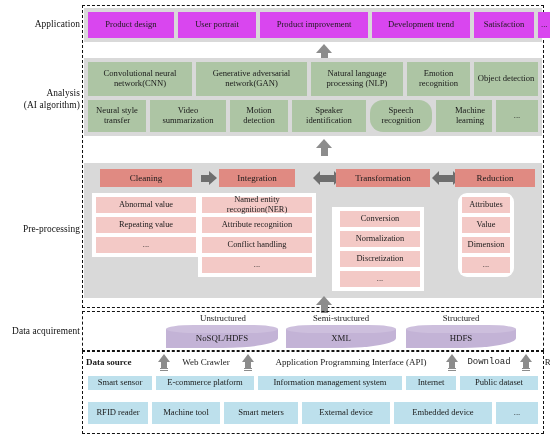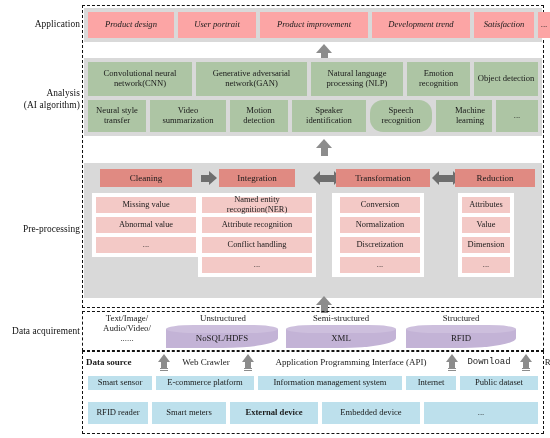--- a/index.html
+++ b/index.html
@@ -16,21 +16,21 @@
               color:#111;letter-spacing:.1px;}
 
   
   .band{position:absolute;background:#d9d9d9;box-sizing:border-box;}
 
   
   .chiprow{position:absolute;display:flex;align-items:stretch;gap:4px;}
   .chip{display:flex;align-items:center;justify-content:center;text-align:center;
         font-size:8.6px;line-height:9.6px;padding:1px 3px;box-sizing:border-box;
         color:#1a1a1a;}
-  .chip.app{background:#fca5a5;font-style:italic;}
+  .chip.app{background:#d946ef;}
   .chip.ai{background:#adc5a4;}
   .chip.src{background:#bde0ec;}
   .chip.pp-item{background:#f3c9c6;font-size:8.4px;}
 
   
   .pp-col{position:absolute;display:flex;flex-direction:column;align-items:stretch;}
   .pp-headbox{height:18px;display:flex;align-items:center;justify-content:center;
               background:#e08a82;font-size:9px;color:#1a1a1a;}
   .pp-body{margin-top:6px;background:#ffffff;padding:4px;display:flex;
            flex-direction:column;gap:4px;box-sizing:border-box;}
@@ -132,22 +132,22 @@
       <div class="stem"></div>
   </div>
 
   <div class="band" style="left:84px;top:163px;width:458px;height:135px;"></div>
 
   <div class="side-label" style="left:0px;top:224px;width:80px;">Pre-processing</div>
 
   <div class="pp-col" style="left:92px;top:169px;width:108px;">
     <div class="pp-headbox" style="margin:0 8px;">Cleaning</div>
     <div class="pp-body">
-      <div class="chip pp-item">Missing value</div>
       <div class="chip pp-item">Abnormal value</div>
+      <div class="chip pp-item">Repeating value</div>
       <div class="chip pp-item">...</div>
     </div>
   </div>
 
   <div class="rarrow" style="left:201px;top:171px;width:17px;height:15px;">
     <div class="stem"></div>
       <div class="head"></div>
   </div>
 
   <div class="pp-col" style="left:198px;top:169px;width:118px;">
@@ -159,79 +159,74 @@
       <div class="chip pp-item">...</div>
     </div>
   </div>
 
   <div class="darrow" style="left:313px;top:171px;width:28px;height:15px;">
     <div class="hl"></div>
       <div class="stem"></div>
       <div class="hr"></div>
   </div>
 
-  <div class="pp-col" style="left:332px;top:169px;width:102px;">
+  <div class="pp-col" style="left:332px;top:169px;width:102px;gap:14px;">
     <div class="pp-headbox" style="margin:0 4px;">Transformation</div>
     <div class="pp-body" style="margin-left:0;margin-right:10px;padding-left:8px;">
       <div class="chip pp-item">Conversion</div>
       <div class="chip pp-item">Normalization</div>
       <div class="chip pp-item">Discretization</div>
       <div class="chip pp-item">...</div>
     </div>
   </div>
 
   <div class="darrow" style="left:432px;top:171px;width:28px;height:15px;">
     <div class="hl"></div>
       <div class="stem"></div>
       <div class="hr"></div>
   </div>
 
   <div class="pp-col" style="left:452px;top:169px;width:86px;">
     <div class="pp-headbox" style="margin:0 3px;">Reduction</div>
-    <div class="pp-body" style="margin-left:6px;margin-right:24px;">
+    <div class="pp-body" style="margin-left:6px;margin-right:24px;border-radius:9px;">
       <div class="chip pp-item">Attributes</div>
       <div class="chip pp-item">Value</div>
       <div class="chip pp-item">Dimension</div>
       <div class="chip pp-item">...</div>
     </div>
   </div>
 
   <div class="uparrow" style="left:316px;top:296px;width:16px;height:17px;">
     <div class="head"></div>
       <div class="stem"></div>
   </div>
 
   <div class="dashed-frame" style="left:82px;top:311px;width:462px;height:40px;"></div>
 
   <div class="side-label" style="left:0px;top:326px;width:80px;">Data acquirement</div>
 
-  <div class="free-text" style="left:90px;top:313px;width:74px;">
-    <div>Text/Image/</div>
-    <div>Audio/Video/</div>
-    <div>......</div>
-  </div>
 
   <div class="free-text" style="left:168px;top:313px;width:110px;">Unstructured</div>
   <div class="free-text" style="left:288px;top:313px;width:106px;">Semi-structured</div>
   <div class="free-text" style="left:408px;top:313px;width:106px;">Structured</div>
 
   <div class="cyl" style="left:166px;top:325px;width:112px;height:23px;">
     <div class="body"></div>
       <div class="top"></div>
     <div class="lbl">NoSQL/HDFS</div>
   </div>
   <div class="cyl" style="left:286px;top:325px;width:110px;height:23px;">
     <div class="body"></div>
       <div class="top"></div>
     <div class="lbl">XML</div>
   </div>
   <div class="cyl" style="left:406px;top:325px;width:110px;height:23px;">
     <div class="body"></div>
       <div class="top"></div>
-    <div class="lbl">RFID</div>
+    <div class="lbl">HDFS</div>
   </div>
 
   <div class="dashed-frame" style="left:82px;top:351px;width:462px;height:83px;"></div>
 
   <div style="position:absolute;left:84px;top:353px;width:458px;height:18px;">
     <div class="free-text bold" style="left:2px;top:4px;width:70px;text-align:left;font-size:9px;">Data source</div>
     <div class="srcarrow" style="left:74px;top:1px;">
       <div class="h"></div>
         <div class="s"></div>
         <div class="b1"></div>
@@ -264,19 +259,20 @@
   <div class="chiprow" style="left:88px;top:376px;width:450px;height:14px;">
     <div class="chip src" style="flex:0 0 64px;">Smart sensor</div>
     <div class="chip src" style="flex:0 0 98px;">E-commerce platform</div>
     <div class="chip src" style="flex:0 0 144px;">Information management system</div>
     <div class="chip src" style="flex:0 0 50px;">Internet</div>
     <div class="chip src" style="flex:1 1 auto;">Public dataset</div>
   </div>
 
   <div class="chiprow" style="left:88px;top:402px;width:450px;height:22px;">
     <div class="chip src" style="flex:0 0 60px;">RFID reader</div>
+    <div class="chip src" style="flex:0 0 68px;">Machine tool</div>
     <div class="chip src" style="flex:0 0 74px;">Smart meters</div>
-    <div class="chip src" style="flex:0 0 88px;font-weight:bold;">External device</div>
+    <div class="chip src" style="flex:0 0 88px;">External device</div>
     <div class="chip src" style="flex:0 0 98px;">Embedded device</div>
     <div class="chip src" style="flex:1 1 auto;">...</div>
   </div>
 
 </div>
 
 </body></html>

